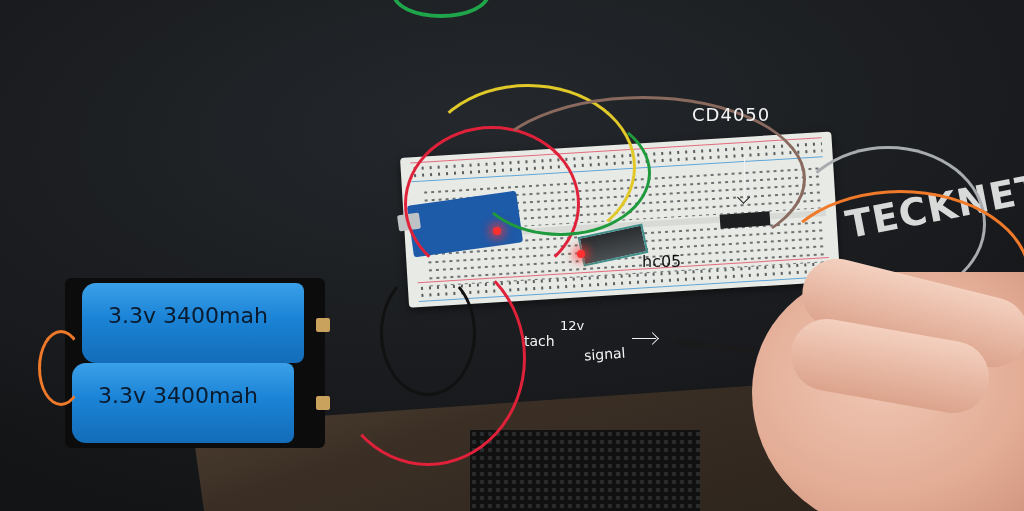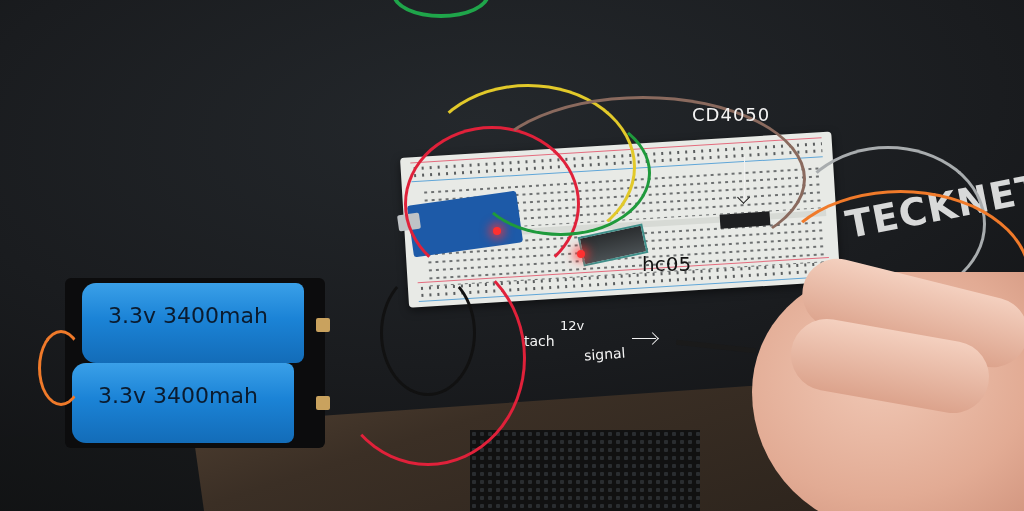--- a/index.html
+++ b/index.html
@@ -49,21 +49,21 @@
   .cell { position: absolute; width: 222px; height: 80px; border-radius: 14px 8px 8px 14px;
     background: linear-gradient(180deg, #3aa0e8 0%, #1b83d6 45%, #136cb8 100%); text-align: center; }
   .cell.one { left: 82px; top: 283px; }
   .cell.two { left: 72px; top: 363px; }
   .cell-label { position: absolute; left: 26px; top: 20px; color: #0b1b2e;
     font-family: "DejaVu Sans", sans-serif; font-size: 22px; white-space: nowrap; }
   .terminal { position: absolute; width: 14px; height: 14px; background: #c9a25e; border-radius: 2px; }
 
   .note { position: absolute; color: #f4f4f4; font-family: "DejaVu Sans", sans-serif; white-space: nowrap; }
   .note-cd { left: 692px; top: 104px; font-size: 18px; letter-spacing: 1px; }
-  .note-hc { left: 642px; top: 252px; font-size: 20px; color: #111; }
+  .note-hc { left: 642px; top: 252px; font-size: 16px; color: #111; }
   .note-12v { left: 560px; top: 318px; font-size: 13px; }
   .note-tach { left: 524px; top: 333px; font-size: 14px; }
   .note-signal { left: 584px; top: 346px; font-size: 14px; transform: rotate(-4deg); }
   .arrow-down { position: absolute; left: 744px; top: 156px; width: 1px; height: 44px; background: #f2f2f2; }
   .arrow-down::after { content: ""; position: absolute; left: -5px; bottom: -2px; width: 8px; height: 8px;
     border-right: 1px solid #111; border-bottom: 1px solid #111; transform: rotate(45deg); }
   .arrow-right { position: absolute; left: 632px; top: 338px; width: 24px; height: 1px; background: #f2f2f2; }
   .arrow-right::after { content: ""; position: absolute; right: -1px; top: -4px; width: 8px; height: 8px;
     border-right: 1px solid #f2f2f2; border-top: 1px solid #f2f2f2; transform: rotate(45deg); }
 

